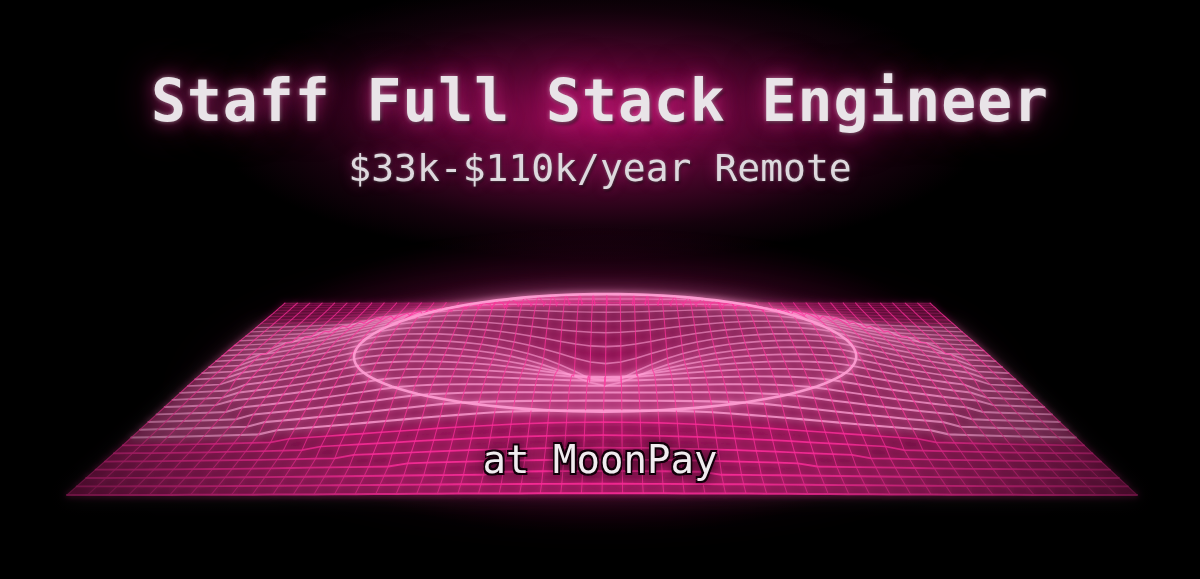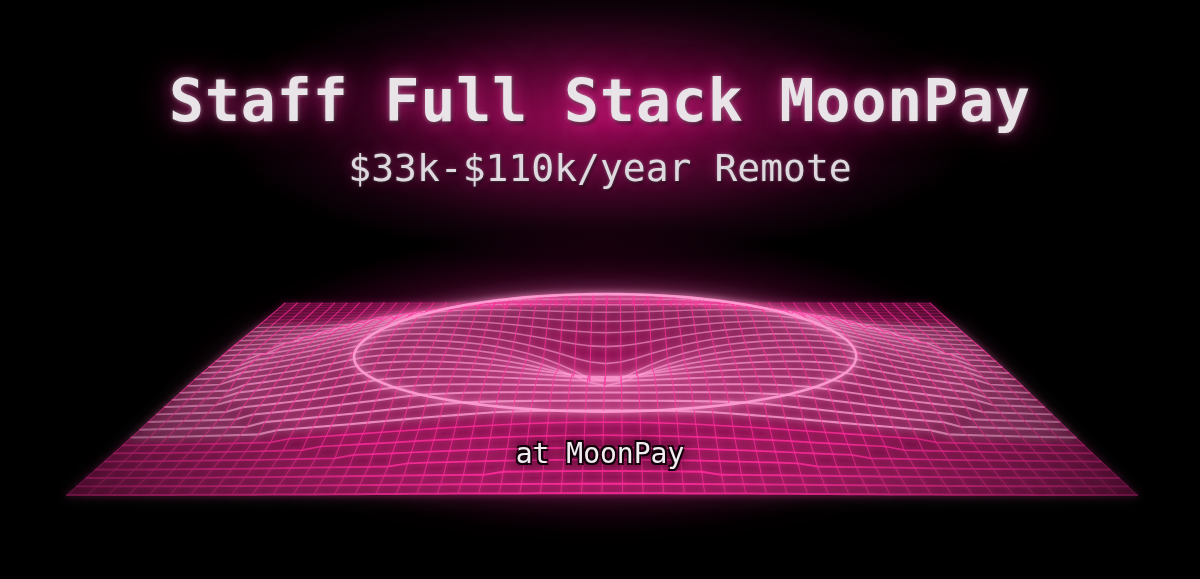--- a/index.html
+++ b/index.html
@@ -70,21 +70,21 @@
     color:#ded9de;
     text-shadow:
        0 0 3px rgba(255,255,255,0.35),
        0 0 14px rgba(255,60,170,0.40),
        1px 2px 3px rgba(0,0,0,0.8);
     white-space:nowrap;
   }
   .company{
     position:absolute;left:0;right:0;top:437px;
     text-align:center;
-    font-size:28px;font-weight:normal;
+    font-size:39px;font-weight:normal;
     color:#f0ecef;
     text-shadow:
       -1.6px -1.6px 0 #12000a,
        1.6px -1.6px 0 #12000a,
       -1.6px  1.6px 0 #12000a,
        1.6px  1.6px 0 #12000a,
        0 0 9px rgba(20,0,12,0.95),
        0 0 18px rgba(40,0,22,0.8);
     white-space:nowrap;
   }
@@ -270,18 +270,18 @@
         <path d="M892.8,303.0L893.6,303.9L895.2,305.5L897.3,307.6L899.8,310.1L902.7,313.0L905.9,316.0L909.3,319.3L913.0,322.8L917.0,326.5L921.2,330.4L925.6,334.5L930.3,338.8L935.1,343.4L940.2,348.2L945.4,353.4L950.8,354.6L956.4,360.1L962.2,366.1L968.1,372.6L974.2,379.4L980.5,390.5L986.9,397.7L993.5,405.1L1000.3,412.7L1007.1,420.5L1014.2,428.4L1021.3,436.5L1028.6,444.6L1036.1,452.8L1043.7,461.1L1051.4,469.5L1059.2,477.9L1067.2,486.3L1075.3,494.9" fill="none" stroke="#ff2d9b" stroke-width="1.05" stroke-opacity="0.720" stroke-linecap="round"></path>
         <path d="M905.2,303.0L906.1,303.9L907.8,305.5L910.0,307.7L912.6,310.2L915.5,313.1L918.8,316.2L922.4,319.6L926.3,323.2L930.5,327.0L934.9,330.9L939.5,335.1L944.3,339.5L949.4,344.1L954.7,349.1L960.2,354.2L965.8,359.7L971.7,365.5L977.7,371.5L983.9,377.9L990.3,384.5L996.9,391.4L1003.6,398.5L1010.4,405.8L1017.5,413.3L1024.7,421.1L1032.0,428.9L1039.5,436.9L1047.1,444.9L1054.9,453.1L1062.8,461.3L1070.9,469.6L1079.1,477.9L1087.4,486.4L1095.8,494.9" fill="none" stroke="#ff2d9b" stroke-width="1.05" stroke-opacity="0.720" stroke-linecap="round"></path>
         <path d="M917.6,303.0L918.5,303.9L920.3,305.5L922.6,307.7L925.3,310.3L928.4,313.2L931.8,316.4L935.6,319.8L939.6,323.5L944.0,327.3L948.5,331.4L953.4,335.7L958.4,340.1L963.7,344.9L969.2,349.8L974.9,355.1L980.8,360.5L986.9,366.3L993.2,372.4L999.7,378.7L1006.4,385.3L1013.2,392.1L1020.2,399.2L1027.4,406.5L1034.7,413.9L1042.2,421.6L1049.8,429.3L1057.7,437.2L1065.6,445.2L1073.7,453.2L1082.0,461.4L1090.4,469.6L1098.9,478.0L1107.6,486.4L1116.4,495.0" fill="none" stroke="#ff2d9b" stroke-width="1.05" stroke-opacity="0.720" stroke-linecap="round"></path>
         <path d="M930.0,303.0L931.0,303.9L932.8,305.6L935.2,307.7L938.0,310.3L941.2,313.3L944.8,316.5L948.7,320.0L953.0,323.7L957.5,327.6L962.2,331.8L967.2,336.1L972.5,340.7L978.0,345.5L983.7,350.5L989.7,355.8L995.8,361.3L1002.2,367.1L1008.7,373.1L1015.5,379.4L1022.4,386.0L1029.5,392.8L1036.8,399.8L1044.3,407.0L1051.9,414.4L1059.7,422.0L1067.7,429.7L1075.8,437.5L1084.1,445.4L1092.5,453.4L1101.1,461.5L1109.9,469.7L1118.8,478.0L1127.8,486.4L1137.0,495.0" fill="none" stroke="#ff2d9b" stroke-width="1.05" stroke-opacity="0.720" stroke-linecap="round"></path>
         <path d="M853.7,348.0L851.5,344.9L848.7,341.9L845.3,338.9L841.2,336.0L836.7,333.0L831.5,330.2L825.9,327.4L819.8,324.7L813.2,322.0L806.2,319.5L798.7,317.0L790.9,314.7L782.6,312.5L774.1,310.4L765.2,308.4L756.0,306.6L746.5,304.8L736.7,303.2L726.8,301.7L716.5,300.4L706.1,299.2L695.5,298.1L684.8,297.1L673.9,296.3L662.9,295.6L651.8,295.0L640.6,294.6L629.3,294.3L618.0,294.1L606.7,294.0L595.4,294.1L584.1,294.3L572.8,294.6L561.6,295.0L550.4,295.6L539.4,296.3L528.4,297.1L517.7,298.1L507.0,299.2L496.5,300.4L486.3,301.7L476.2,303.2L466.4,304.8L456.8,306.6L447.5,308.4L438.5,310.4L429.9,312.5L421.5,314.7L413.6,317.0L406.0,319.5L398.8,322.0L392.1,324.7L385.8,327.4L380.1,330.2L374.8,333.0L370.1,336.0L365.9,338.9L362.3,341.9L359.3,344.9L357.0,348.0L355.3,351.1L354.3,354.2L354.0,357.3L354.4,360.4L355.5,363.4L357.4,366.5L360.0,369.5L363.4,372.4L367.5,375.4L372.5,378.2L378.1,381.0L384.6,383.8L391.8,386.4L399.8,389.0L408.5,391.5L417.9,393.9L428.0,396.2L438.7,398.3L450.1,400.3L462.0,402.2L474.5,403.9L487.5,405.5L501.0,406.9L514.9,408.1L529.1,409.1L543.6,410.0L558.4,410.7L573.4,411.2L588.4,411.5L603.6,411.6L618.8,411.5L633.9,411.2L648.8,410.7L663.7,410.0L678.2,409.1L692.5,408.1L706.5,406.9L720.0,405.5L733.1,403.9L745.7,402.2L757.7,400.3L769.2,398.3L780.1,396.2L790.3,393.9L799.8,391.5L808.6,389.0L816.7,386.4L824.1,383.8L830.7,381.0L836.6,378.2L841.7,375.4L846.0,372.4L849.5,369.5L852.3,366.5L854.4,363.4L855.6,360.4L856.2,357.3L856.1,354.2L855.2,351.1L853.7,348.0" fill="none" stroke="#ff9ed4" stroke-width="2.60" stroke-opacity="0.900" stroke-linecap="round"></path>
       </g>
   </svg>
 
   <div class="vignette"></div>
 
-  <h1 class="headline">Staff Full Stack MoonPay</h1>
+  <h1 class="headline">Staff Full Stack Engineer</h1>
 
   <div class="subline">$33k-$110k/year Remote</div>
 
   <div class="company">at MoonPay</div>
 </div>
 
 </body></html>

